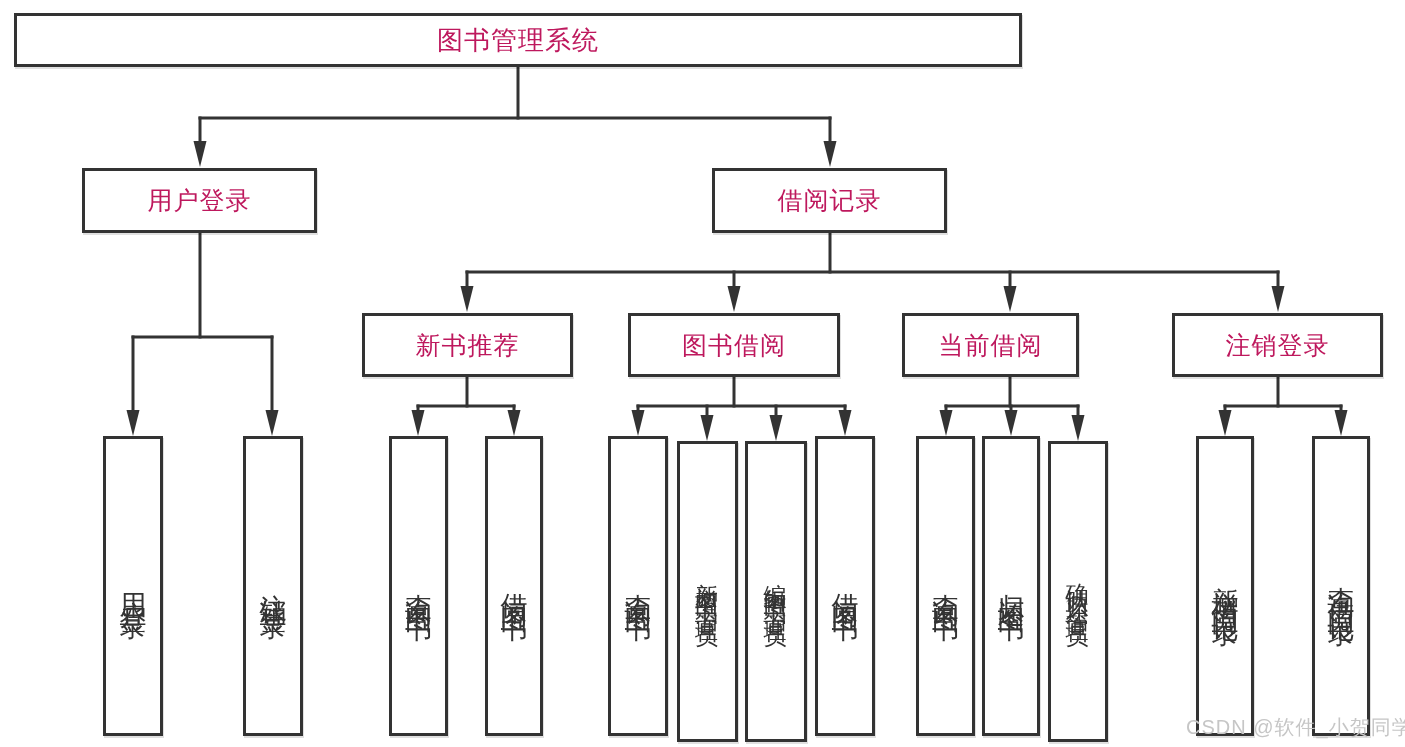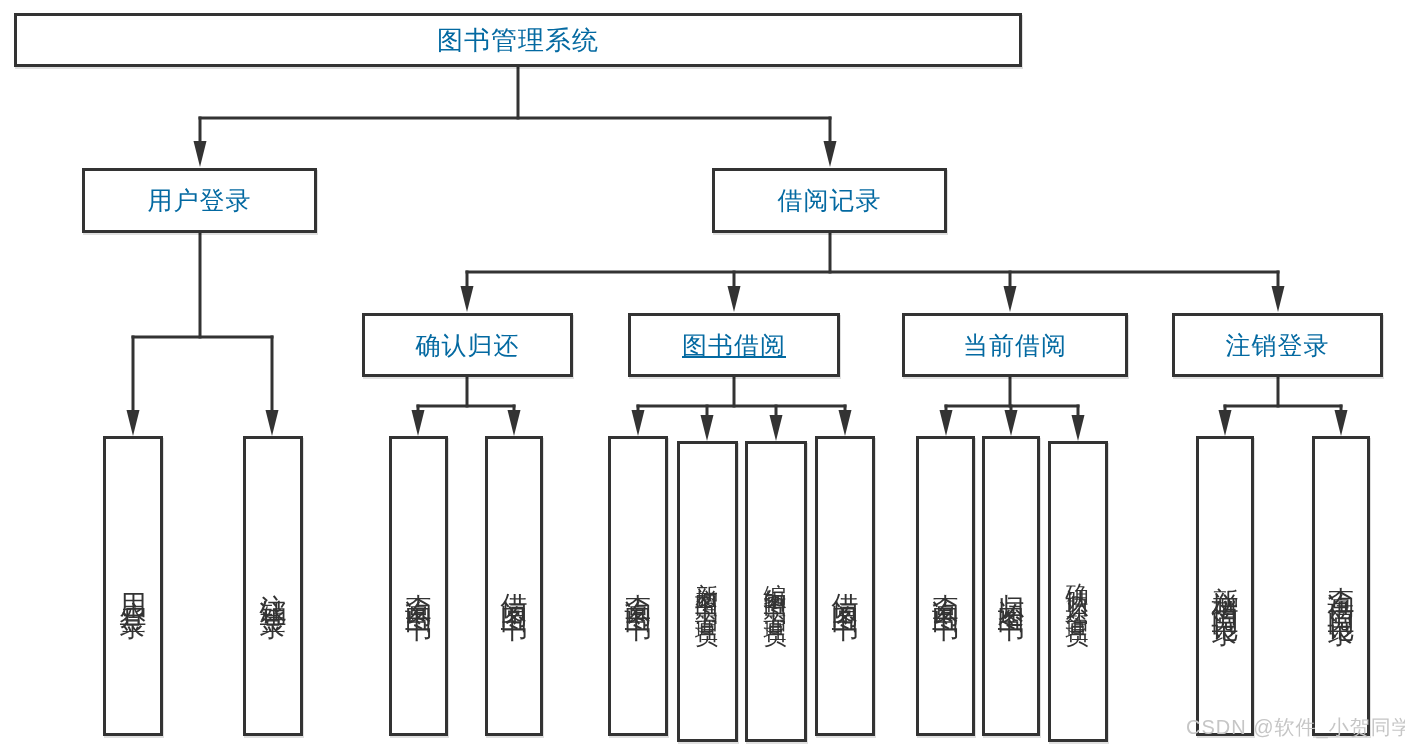--- a/index.html
+++ b/index.html
@@ -22,32 +22,32 @@
     pointer-events: none;
   }
   .node {
     position: absolute;
     box-sizing: border-box;
     background: #ffffff;
     border: 3px solid #333333;
     display: flex;
     align-items: center;
     justify-content: center;
-    color: #0369a1;
+    color: #be185d;
     font-size: 25px;
     letter-spacing: 1px;
     box-shadow: 1px 2px 0 rgba(0,0,0,0.12);
     white-space: nowrap;
   }
   .root-box    { left: 14px;   top: 13px;  width: 1008px; height: 54px; font-size: 26px; }
   .n-login     { left: 82px;   top: 168px; width: 235px;  height: 65px; }
   .n-bookmgmt  { left: 712px;  top: 168px; width: 235px;  height: 65px; }
   .n-newbook   { left: 362px;  top: 313px; width: 211px;  height: 64px; }
-  .n-borrow    { left: 628px;  top: 313px; width: 212px;  height: 64px; text-decoration: underline; }
-  .n-current   { left: 902px;  top: 313px; width: 226px;  height: 64px; }
+  .n-borrow    { left: 628px;  top: 313px; width: 212px;  height: 64px; }
+  .n-current   { left: 902px;  top: 313px; width: 177px;  height: 64px; }
   .n-records   { left: 1172px; top: 313px; width: 211px;  height: 64px; }
   .leaf {
     position: absolute;
     box-sizing: border-box;
     background: #ffffff;
     border: 3px solid #333333;
     display: flex;
     align-items: center;
     justify-content: center;
     color: #333333;
@@ -166,21 +166,21 @@
   </div>
 
   <div class="node n-login">
     <span>用户登录</span>
   </div>
   <div class="node n-bookmgmt">
     <span>借阅记录</span>
   </div>
 
   <div class="node n-newbook">
-    <span>确认归还</span>
+    <span>新书推荐</span>
   </div>
   <div class="node n-borrow">
     <span>图书借阅</span>
   </div>
   <div class="node n-current">
     <span>当前借阅</span>
   </div>
   <div class="node n-records">
     <span>注销登录</span>
   </div>

